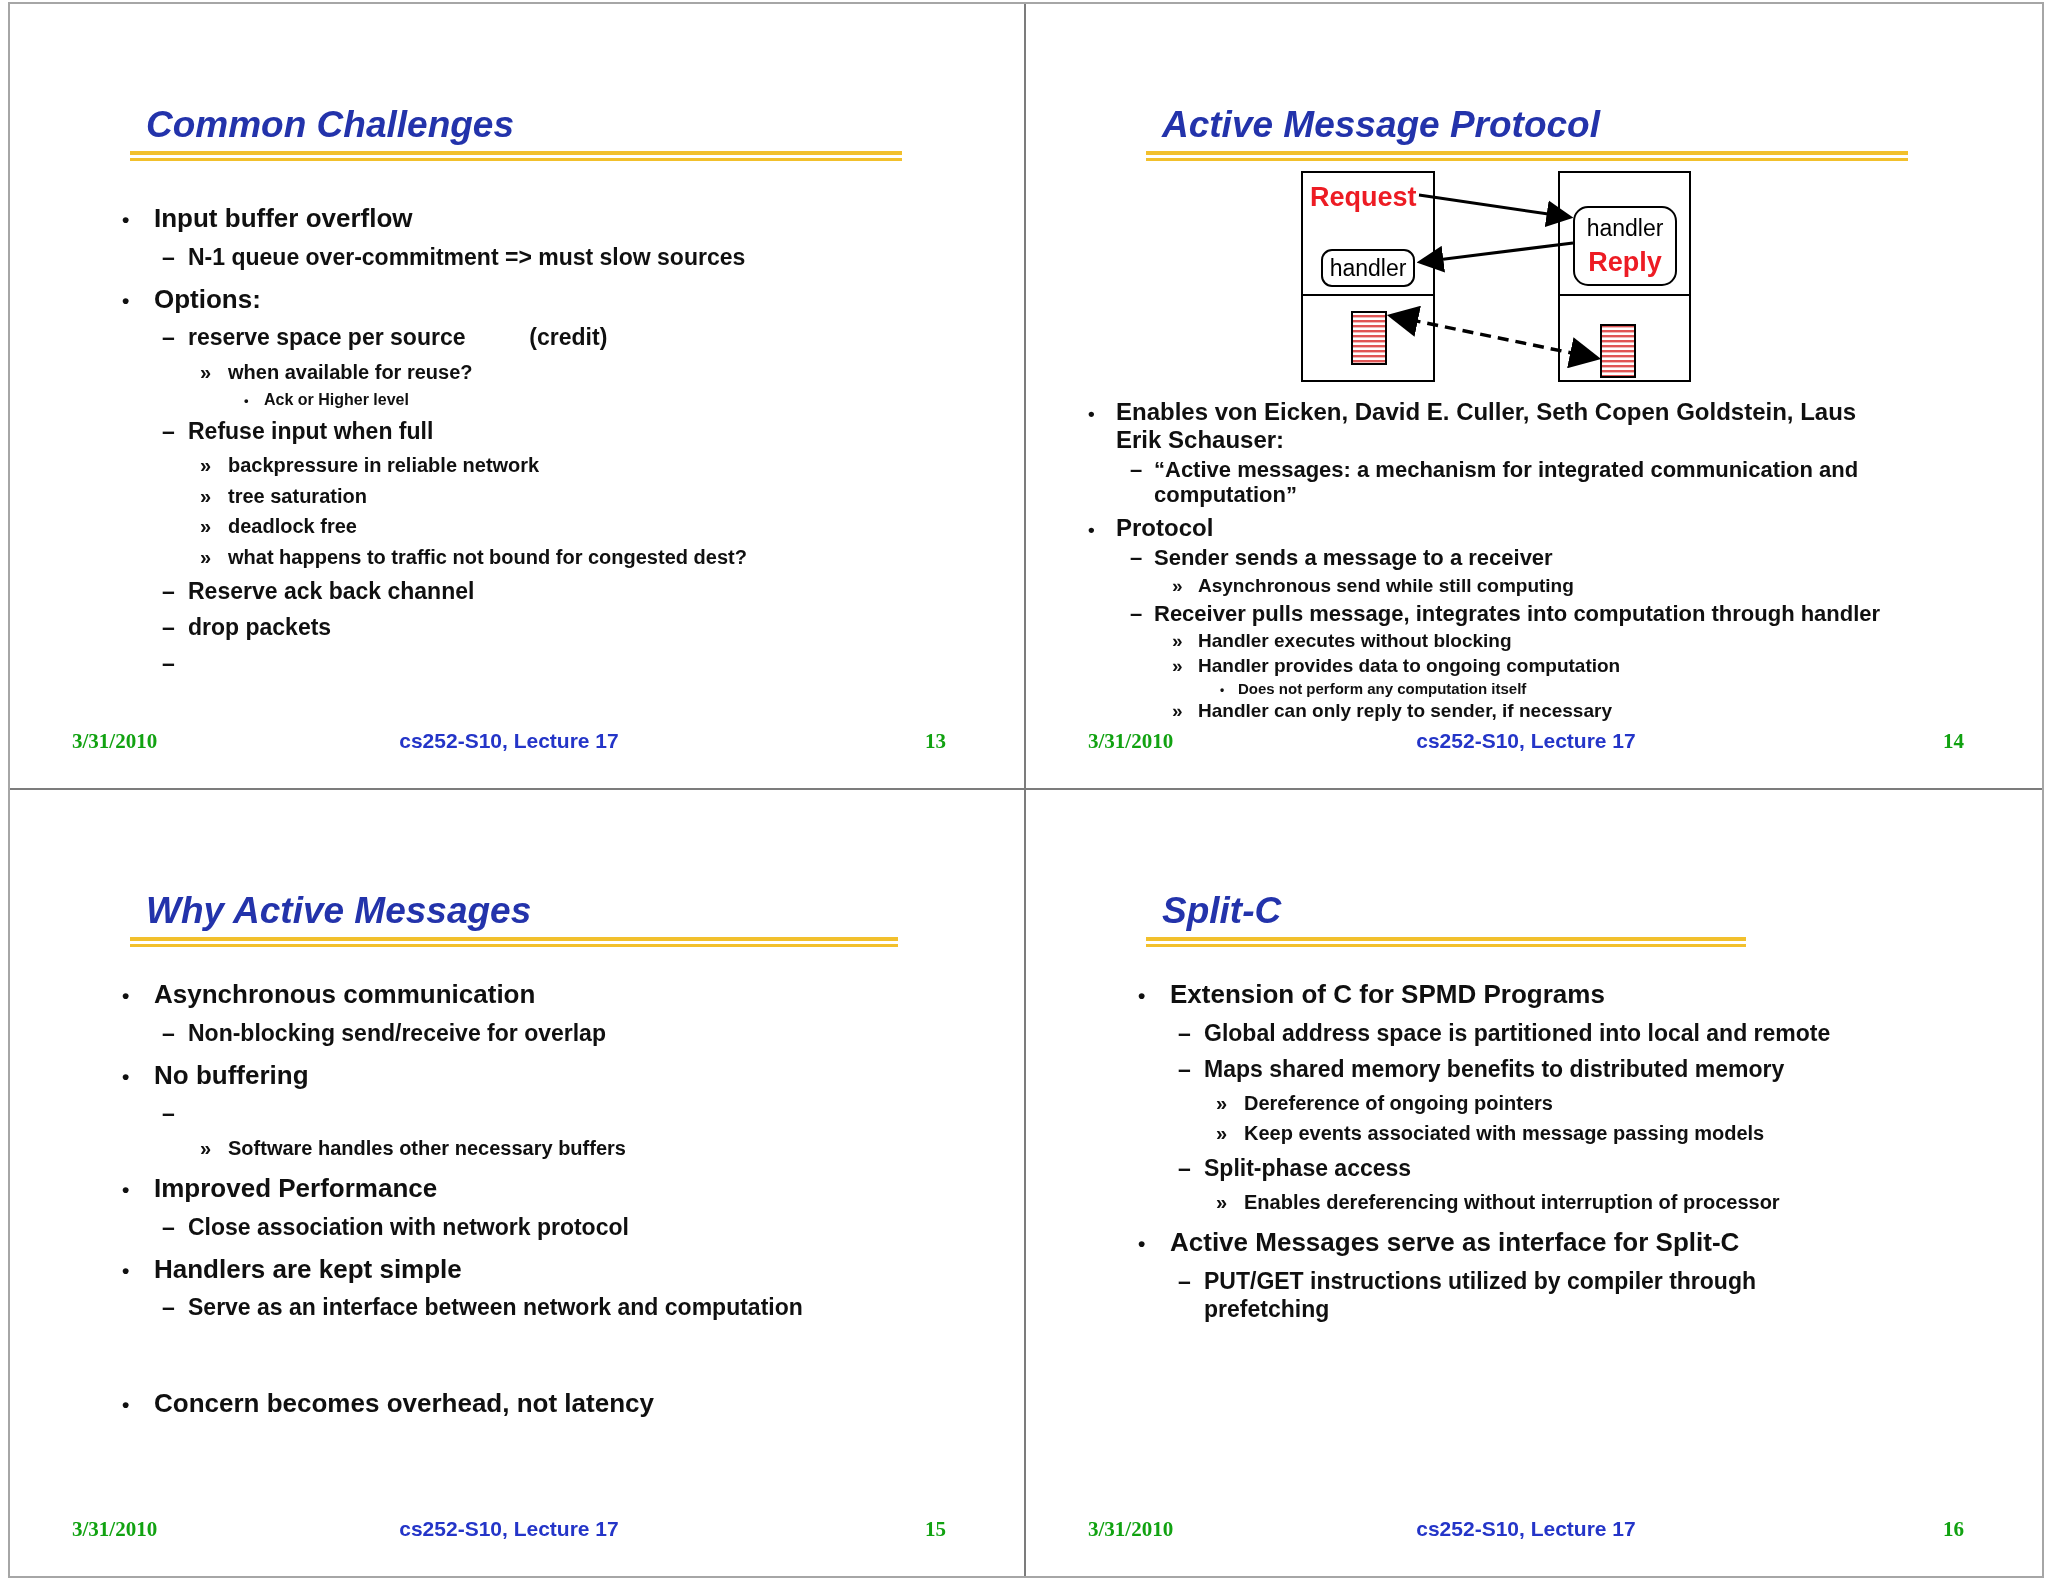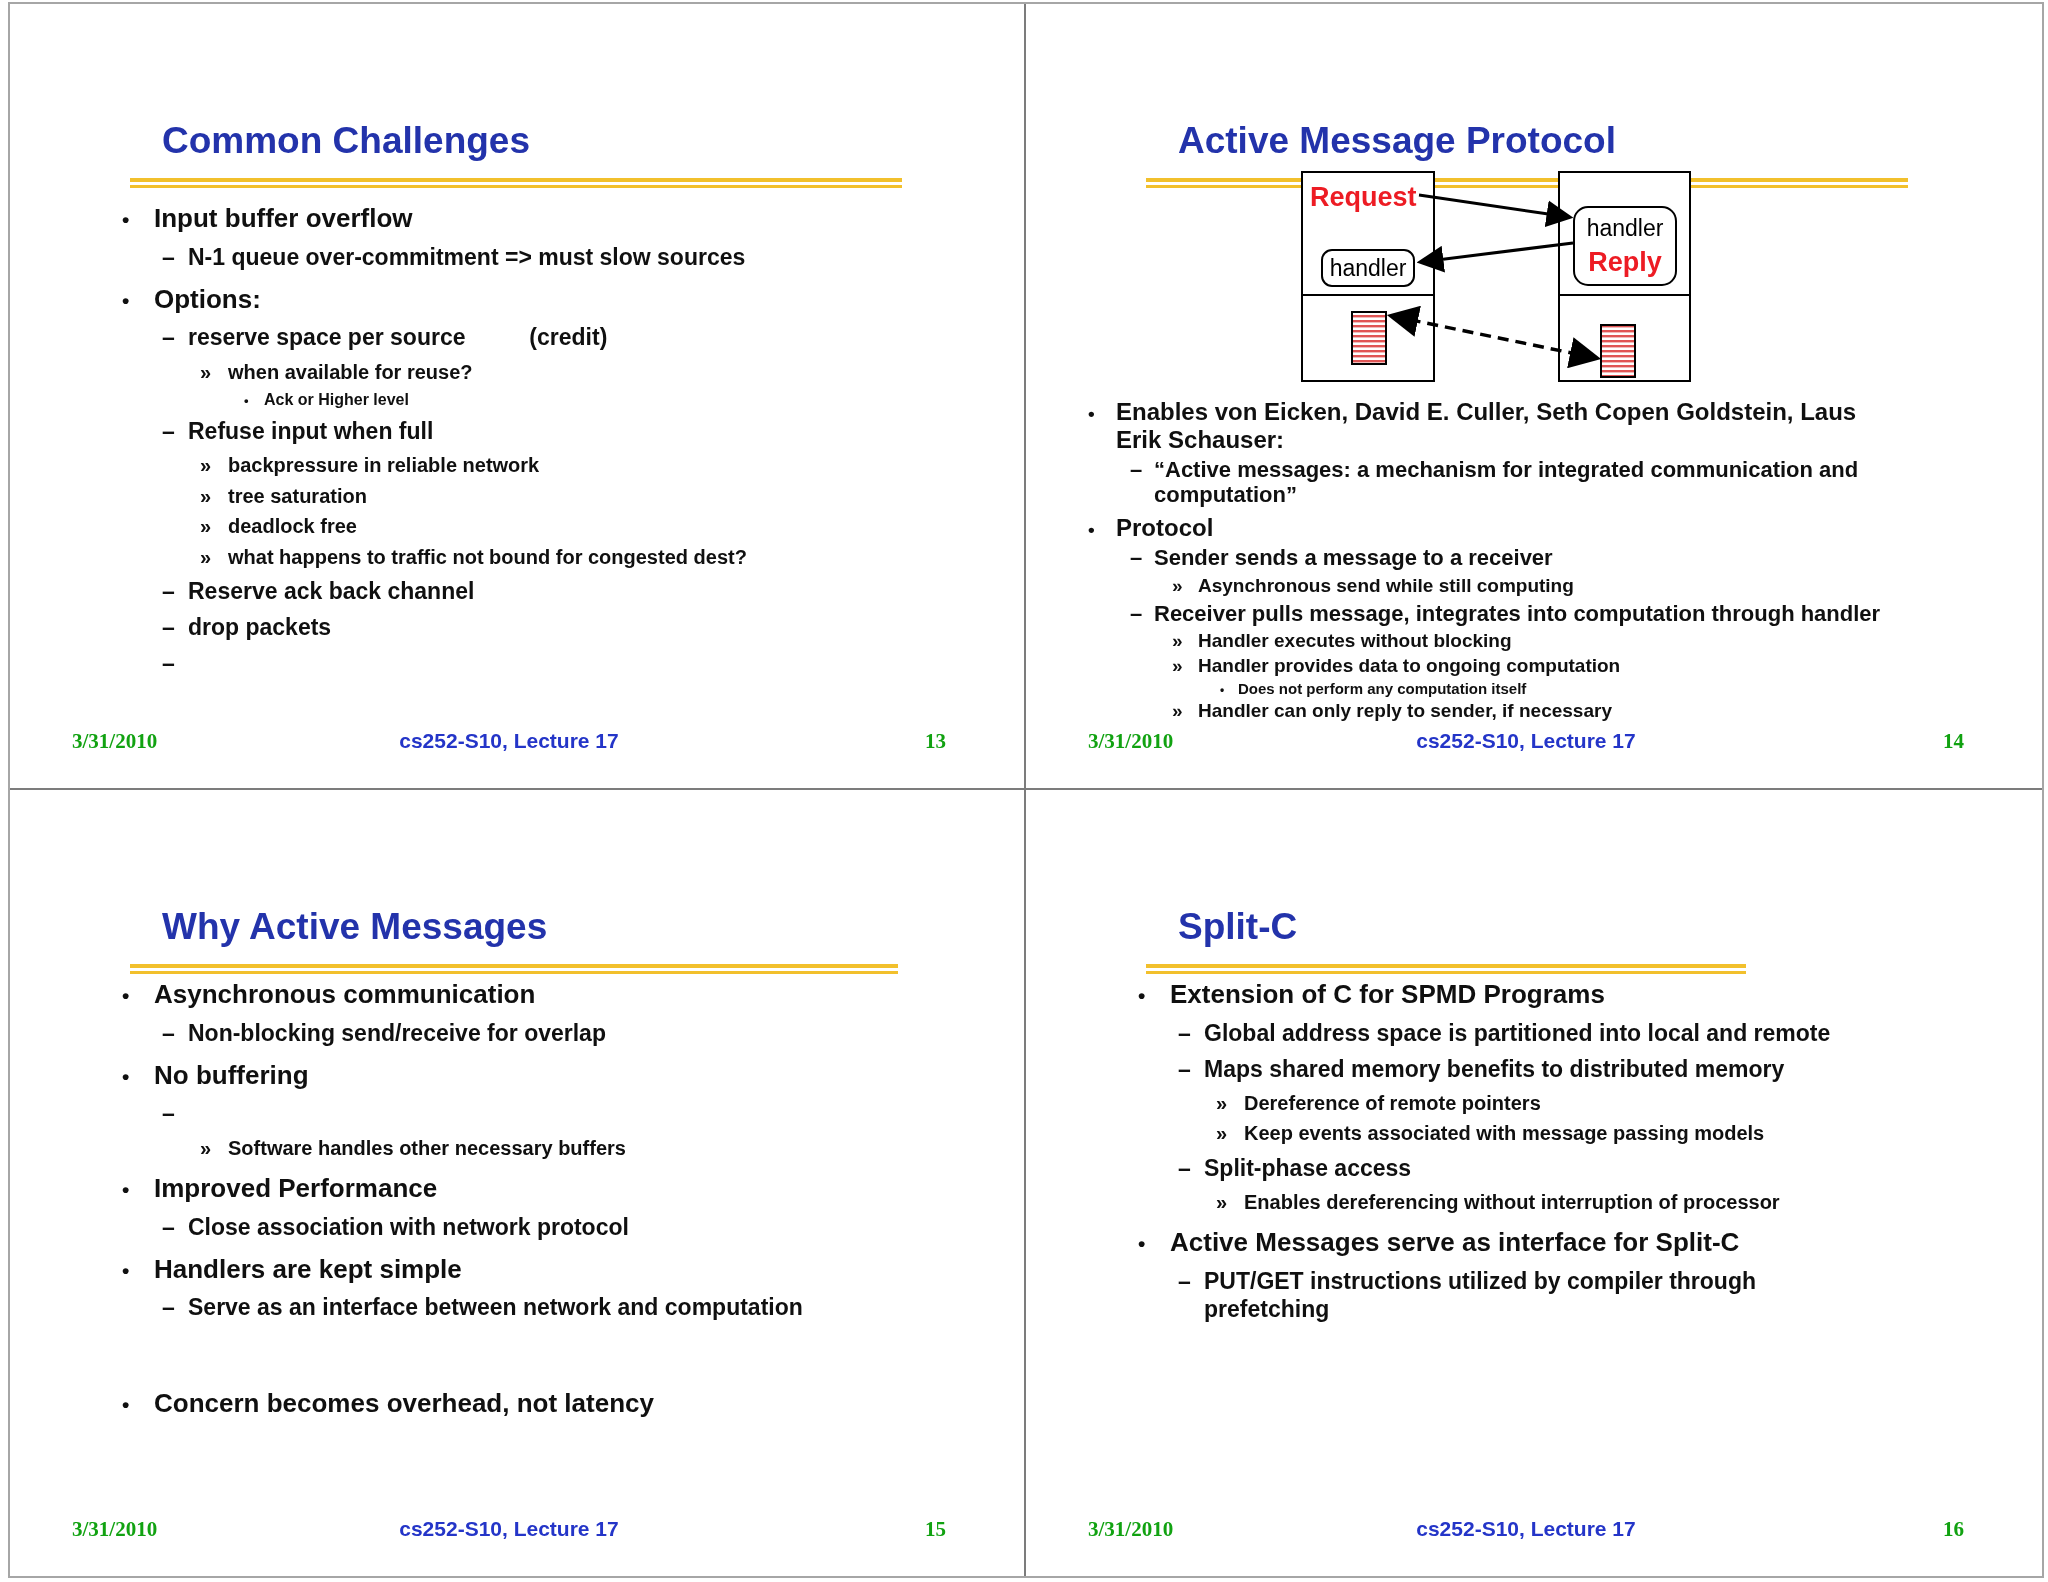--- a/index.html
+++ b/index.html
@@ -5,21 +5,21 @@
   html,body{margin:0;padding:0;background:#fff;}
   body{width:2048px;height:1582px;overflow:hidden;font-family:"Liberation Sans",sans-serif;}
   .page{position:absolute;left:8px;top:2px;right:4px;bottom:4px;border:2px solid #a6a6a6;
         display:grid;grid-template-columns:1fr 1fr;grid-template-rows:1fr 1fr;background:#fff;}
   .quad{position:relative;overflow:hidden;background:#fff;}
   .q1{border-right:2px solid #7c7c7c;border-bottom:2px solid #7c7c7c;}
   .q2{border-bottom:2px solid #7c7c7c;padding-left:28px;}
   .q3{border-right:2px solid #7c7c7c;}
 
   .title-wrap{position:absolute;top:100px;left:120px;right:44px;}
-  .title{margin:16px;padding-left:16px;font-size:37px;font-weight:bold;color:var(--title-blue,#2333ab);}
+  .title{margin:0;padding-left:16px;font-size:37px;font-weight:bold;color:var(--title-blue,#2333ab);font-style:italic;}
   .rule{margin-top:5px;height:3px;border-top:4px solid var(--gold,#f2c02c);border-bottom:3px solid var(--gold,#f2c02c);}
   .q1 .rule{width:772px}.q2 .rule{width:762px}.q3 .rule{width:768px}.q4 .rule{width:600px}
 
   .body{position:absolute;left:0;right:40px;color:#101010;font-weight:bold;}
   .q1 .body{top:186px;}
   .q2 .body{top:388px;right:24px;}
   .q3 .body{top:176px;}
   .q4 .body{top:176px;}
 
   .li{display:flex;align-items:baseline;line-height:1.22;}
@@ -278,21 +278,21 @@
         <div class="li lvl2">
           <span class="marker">–</span>
           <span class="txt">Global address space is partitioned into local and remote</span>
         </div>
         <div class="li lvl2">
           <span class="marker">–</span>
           <span class="txt">Maps shared memory benefits to distributed memory</span>
         </div>
         <div class="li lvl3">
           <span class="marker">»</span>
-          <span class="txt">Dereference of remote pointers</span>
+          <span class="txt">Dereference of ongoing pointers</span>
         </div>
         <div class="li lvl3">
           <span class="marker">»</span>
           <span class="txt">Keep events associated with message passing models</span>
         </div>
         <div class="li lvl2">
           <span class="marker">–</span>
           <span class="txt">Split-phase access</span>
         </div>
         <div class="li lvl3">

